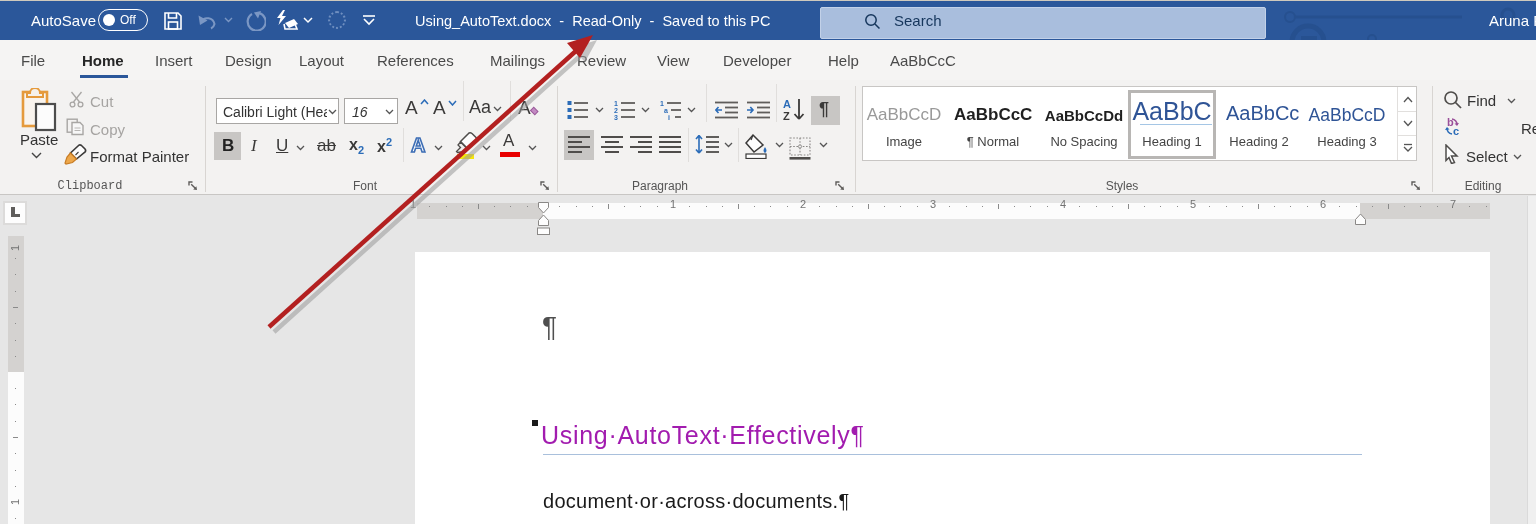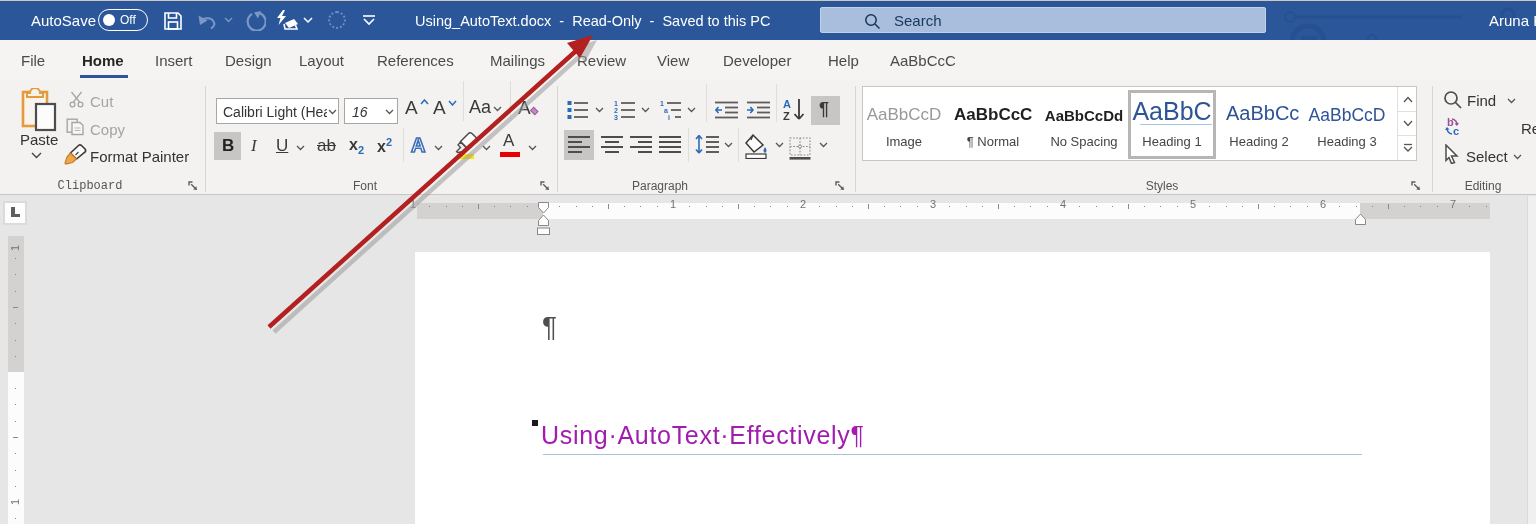--- a/index.html
+++ b/index.html
@@ -83,21 +83,21 @@
 
   <div class="abs" style="left:328px;top:11px;width:18px;height:18px;border-radius:50%;border:2px dotted #6f8fc0;"></div>
 
   <svg class="abs" style="left:362px;top:15px" width="14" height="11" viewBox="0 0 14 11">
     <line x1="1" y1="1" x2="13" y2="1" stroke="#fff" stroke-width="1.6"></line>
     <path d="M2 4 l5 5 5 -5" fill="none" stroke="#fff" stroke-width="1.6"></path>
   </svg>
 
   <div class="abs wtxt" style="left:415px;top:13px;font-size:14.5px;white-space:nowrap;">Using_AutoText.docx&nbsp;&nbsp;-&nbsp;&nbsp;Read-Only&nbsp;&nbsp;-&nbsp;&nbsp;Saved to this PC</div>
 
-  <div class="abs" style="left:820px;top:7px;width:446px;height:26px;background:#a9bedd;border:1px solid #c2d1e8;border-radius:2px;">
+  <div class="abs" style="left:820px;top:7px;width:446px;height:32px;background:#a9bedd;border:1px solid #c2d1e8;border-radius:2px;">
     <svg class="abs" style="left:43px;top:5px" width="17" height="17" viewBox="0 0 17 17">
       <circle cx="7" cy="7" r="5.2" fill="none" stroke="#16365c" stroke-width="1.5"></circle>
       <line x1="11" y1="11" x2="15.5" y2="15.5" stroke="#16365c" stroke-width="1.5"></line>
     </svg>
     <div class="abs" style="left:73px;top:4px;font-size:15px;color:#16365c;">Search</div>
   </div>
 
   <div class="abs wtxt" style="left:1489px;top:12px;white-space:nowrap;">Aruna P</div>
 </div>
 
@@ -119,21 +119,21 @@
 
 <div id="ribbon">
   <div class="gsep" style="left:205px;"></div>
   <div class="gsep" style="left:557px;"></div>
   <div class="gsep" style="left:855px;"></div>
   <div class="gsep" style="left:1432px;"></div>
 
   <div class="glabel" style="left:40px;width:100px;font-family:Liberation Mono, monospace;">Clipboard</div>
   <div class="glabel" style="left:315px;width:100px;">Font</div>
   <div class="glabel" style="left:610px;width:100px;">Paragraph</div>
-  <div class="glabel" style="left:1112px;width:100px;">Styles</div>
+  <div class="glabel" style="left:1072px;width:100px;">Styles</div>
   <div class="glabel" style="left:1433px;width:100px;">Editing</div>
 
   <svg class="abs" style="left:20px;top:8px" width="38" height="45" viewBox="0 0 38 45">
     <rect x="3" y="4" width="24" height="34" fill="#f9f4ee" stroke="#e59a3c" stroke-width="2.6"></rect>
     <path d="M10 5 a5 5 0 0 1 10 0 l3 0 v4 h-16 v-4 z" fill="#f6f1ea" stroke="#e59a3c" stroke-width="2"></path>
     <rect x="16" y="16" width="19" height="26" fill="#fcfcfc" stroke="#4d4d4d" stroke-width="2.2"></rect>
   </svg>
   <div class="abs btxt" style="left:20px;top:51px;width:38px;text-align:center;">Paste</div>
   <svg class="abs" style="left:31px;top:72px" width="11" height="7" viewBox="0 0 11 7">
       <path d="M1 1 l4.5 4.5 L10 1" fill="none" stroke="#444" stroke-width="1.4"></path>
@@ -562,20 +562,21 @@
   <div class="vtickd" style="top:290px;"></div>
   <div class="vtickd" style="top:322px;"></div>
 
   <div class="abs" style="left:1527px;top:0;width:1px;height:328px;background:#dadada;"></div>
   <div class="abs" style="left:1528px;top:0;width:8px;height:328px;background:#f0f0f0;"></div>
 
   <div class="abs" style="left:542px;top:115px;font-size:28px;color:#4f4f4f;">¶</div>
   <div class="abs" style="left:532px;top:224px;width:6px;height:6px;background:#1a1a1a;"></div>
   <div id="heading" class="abs" style="left:541px;top:225px;font-size:25px;color:#a21caf;white-space:nowrap;letter-spacing:0.7px;">Using·AutoText·Effectively¶</div>
   <div class="abs" style="left:543px;top:258px;width:819px;height:1px;background:#a9c0dc;"></div>
+  <div id="body2" class="abs" style="left:543px;top:294px;font-size:20px;color:#1a1a1a;white-space:nowrap;letter-spacing:0.26px;">document·or·across·documents.¶</div>
 </div>
 
 <svg class="abs" style="left:0;top:0;pointer-events:none" width="1536" height="524" viewBox="0 0 1536 524">
   <g>
     <line x1="274" y1="332" x2="580" y2="56" stroke="#9a9a9a" stroke-width="4.5" opacity="0.55"></line>
     <path d="M597 40 L572 48 L585 62 z" fill="#9a9a9a" opacity="0.55"></path>
     <line x1="269" y1="327" x2="577" y2="50" stroke="#b32020" stroke-width="4.5"></line>
     <path d="M593 35 L567 43 L580 58 z" fill="#b32020"></path>
   </g>
 </svg>

